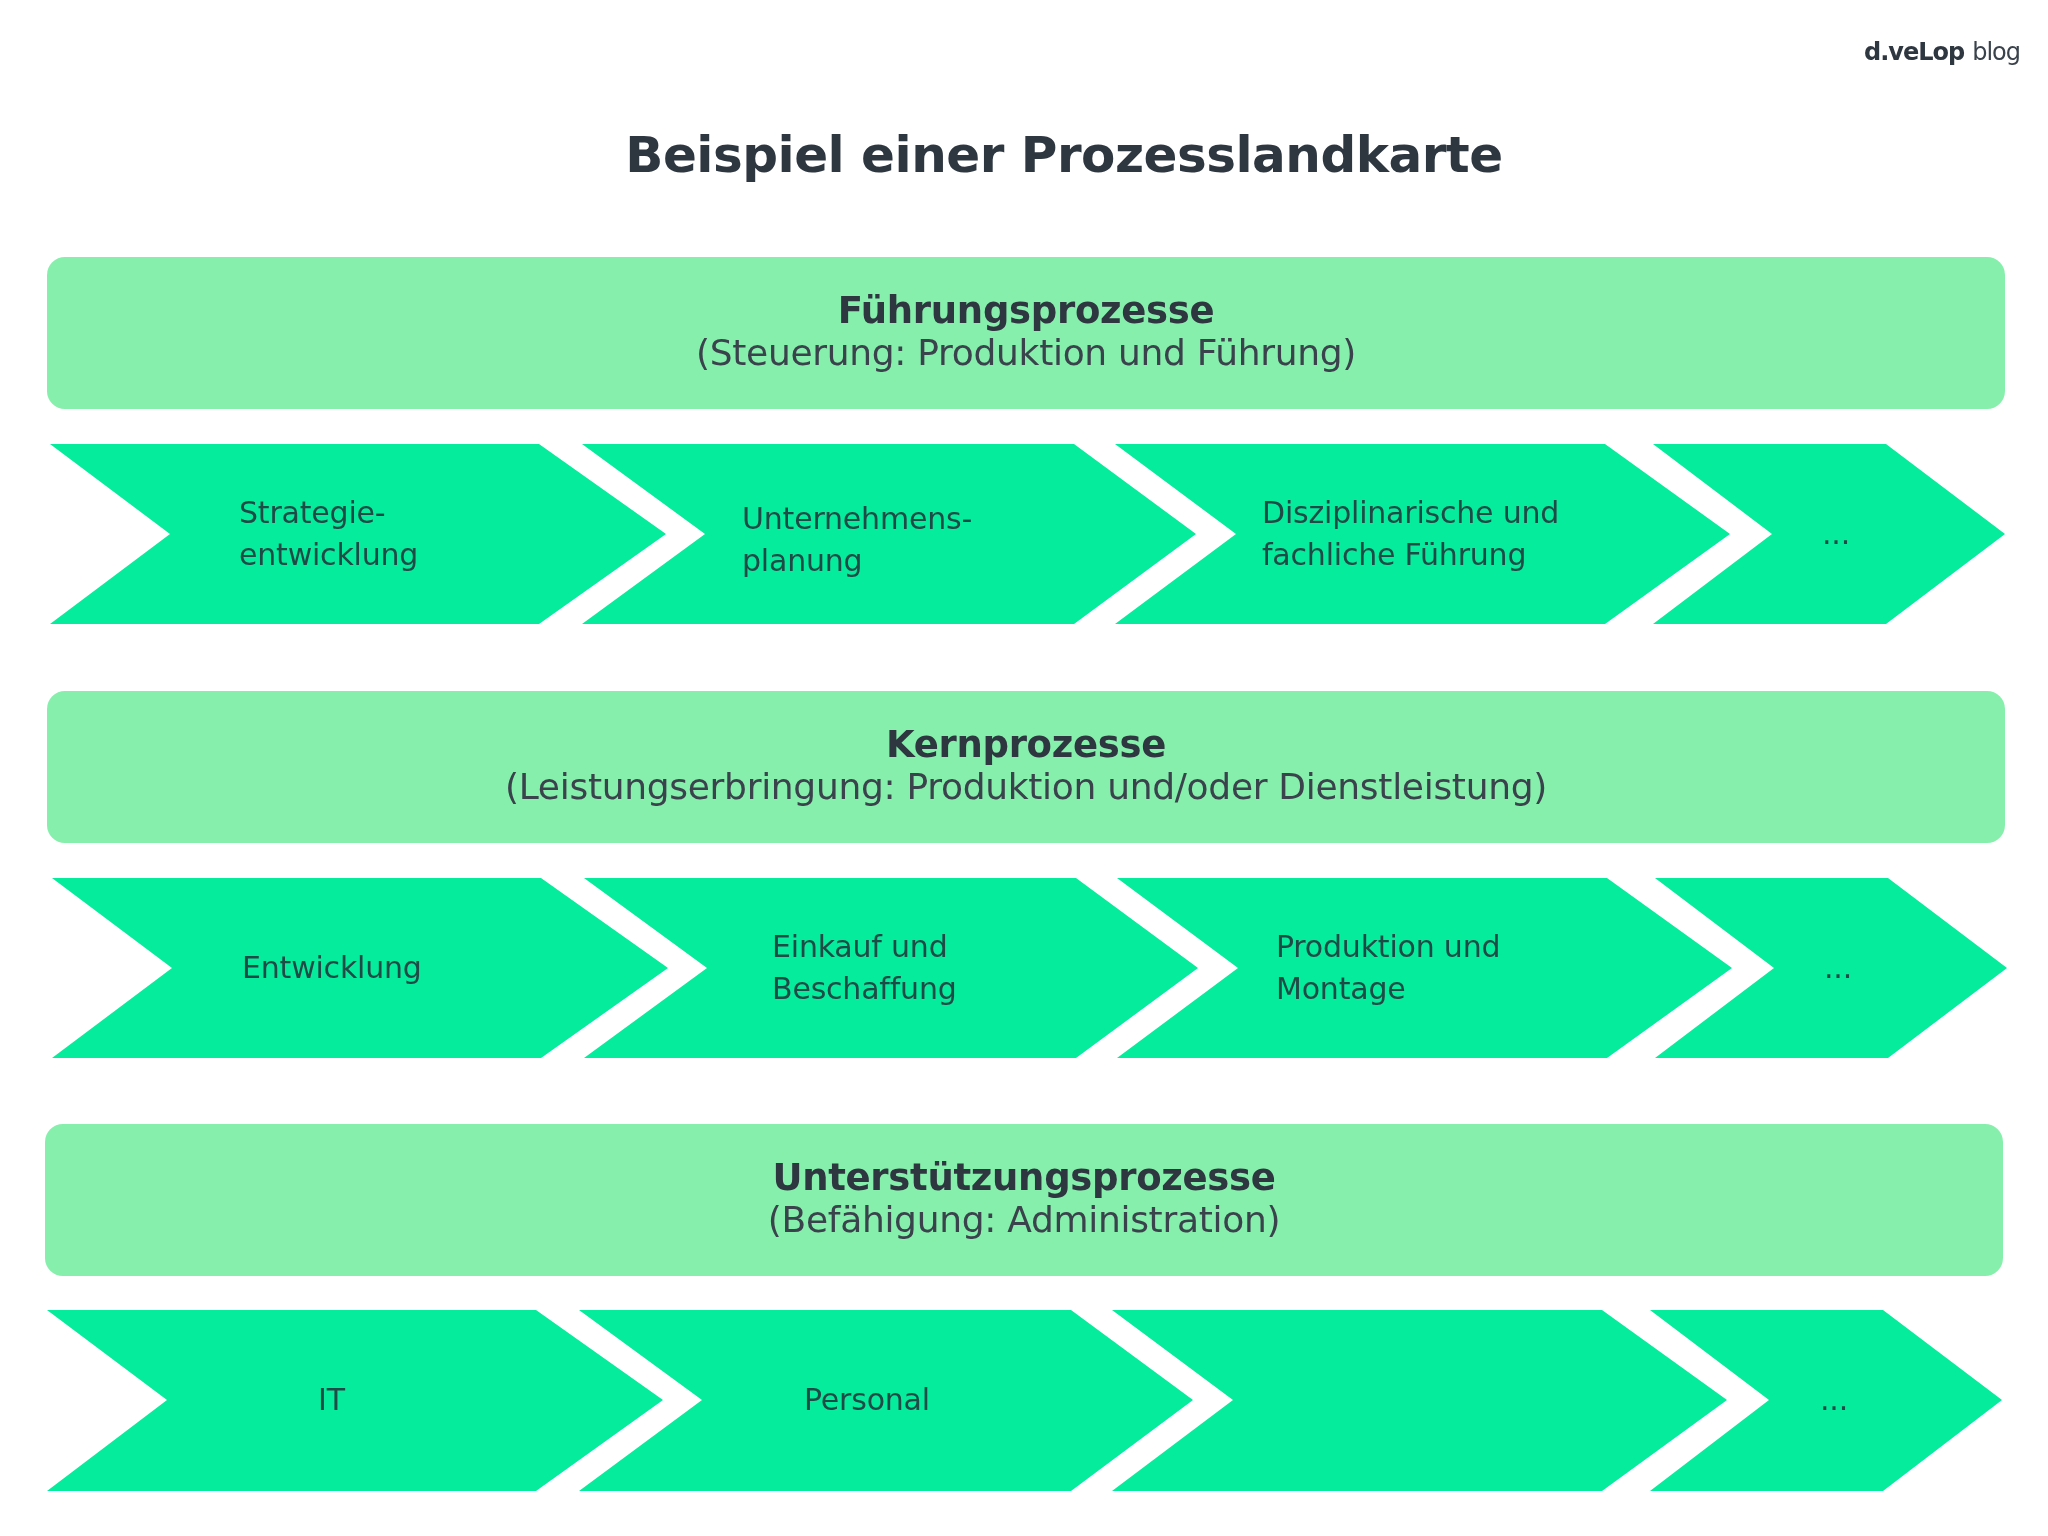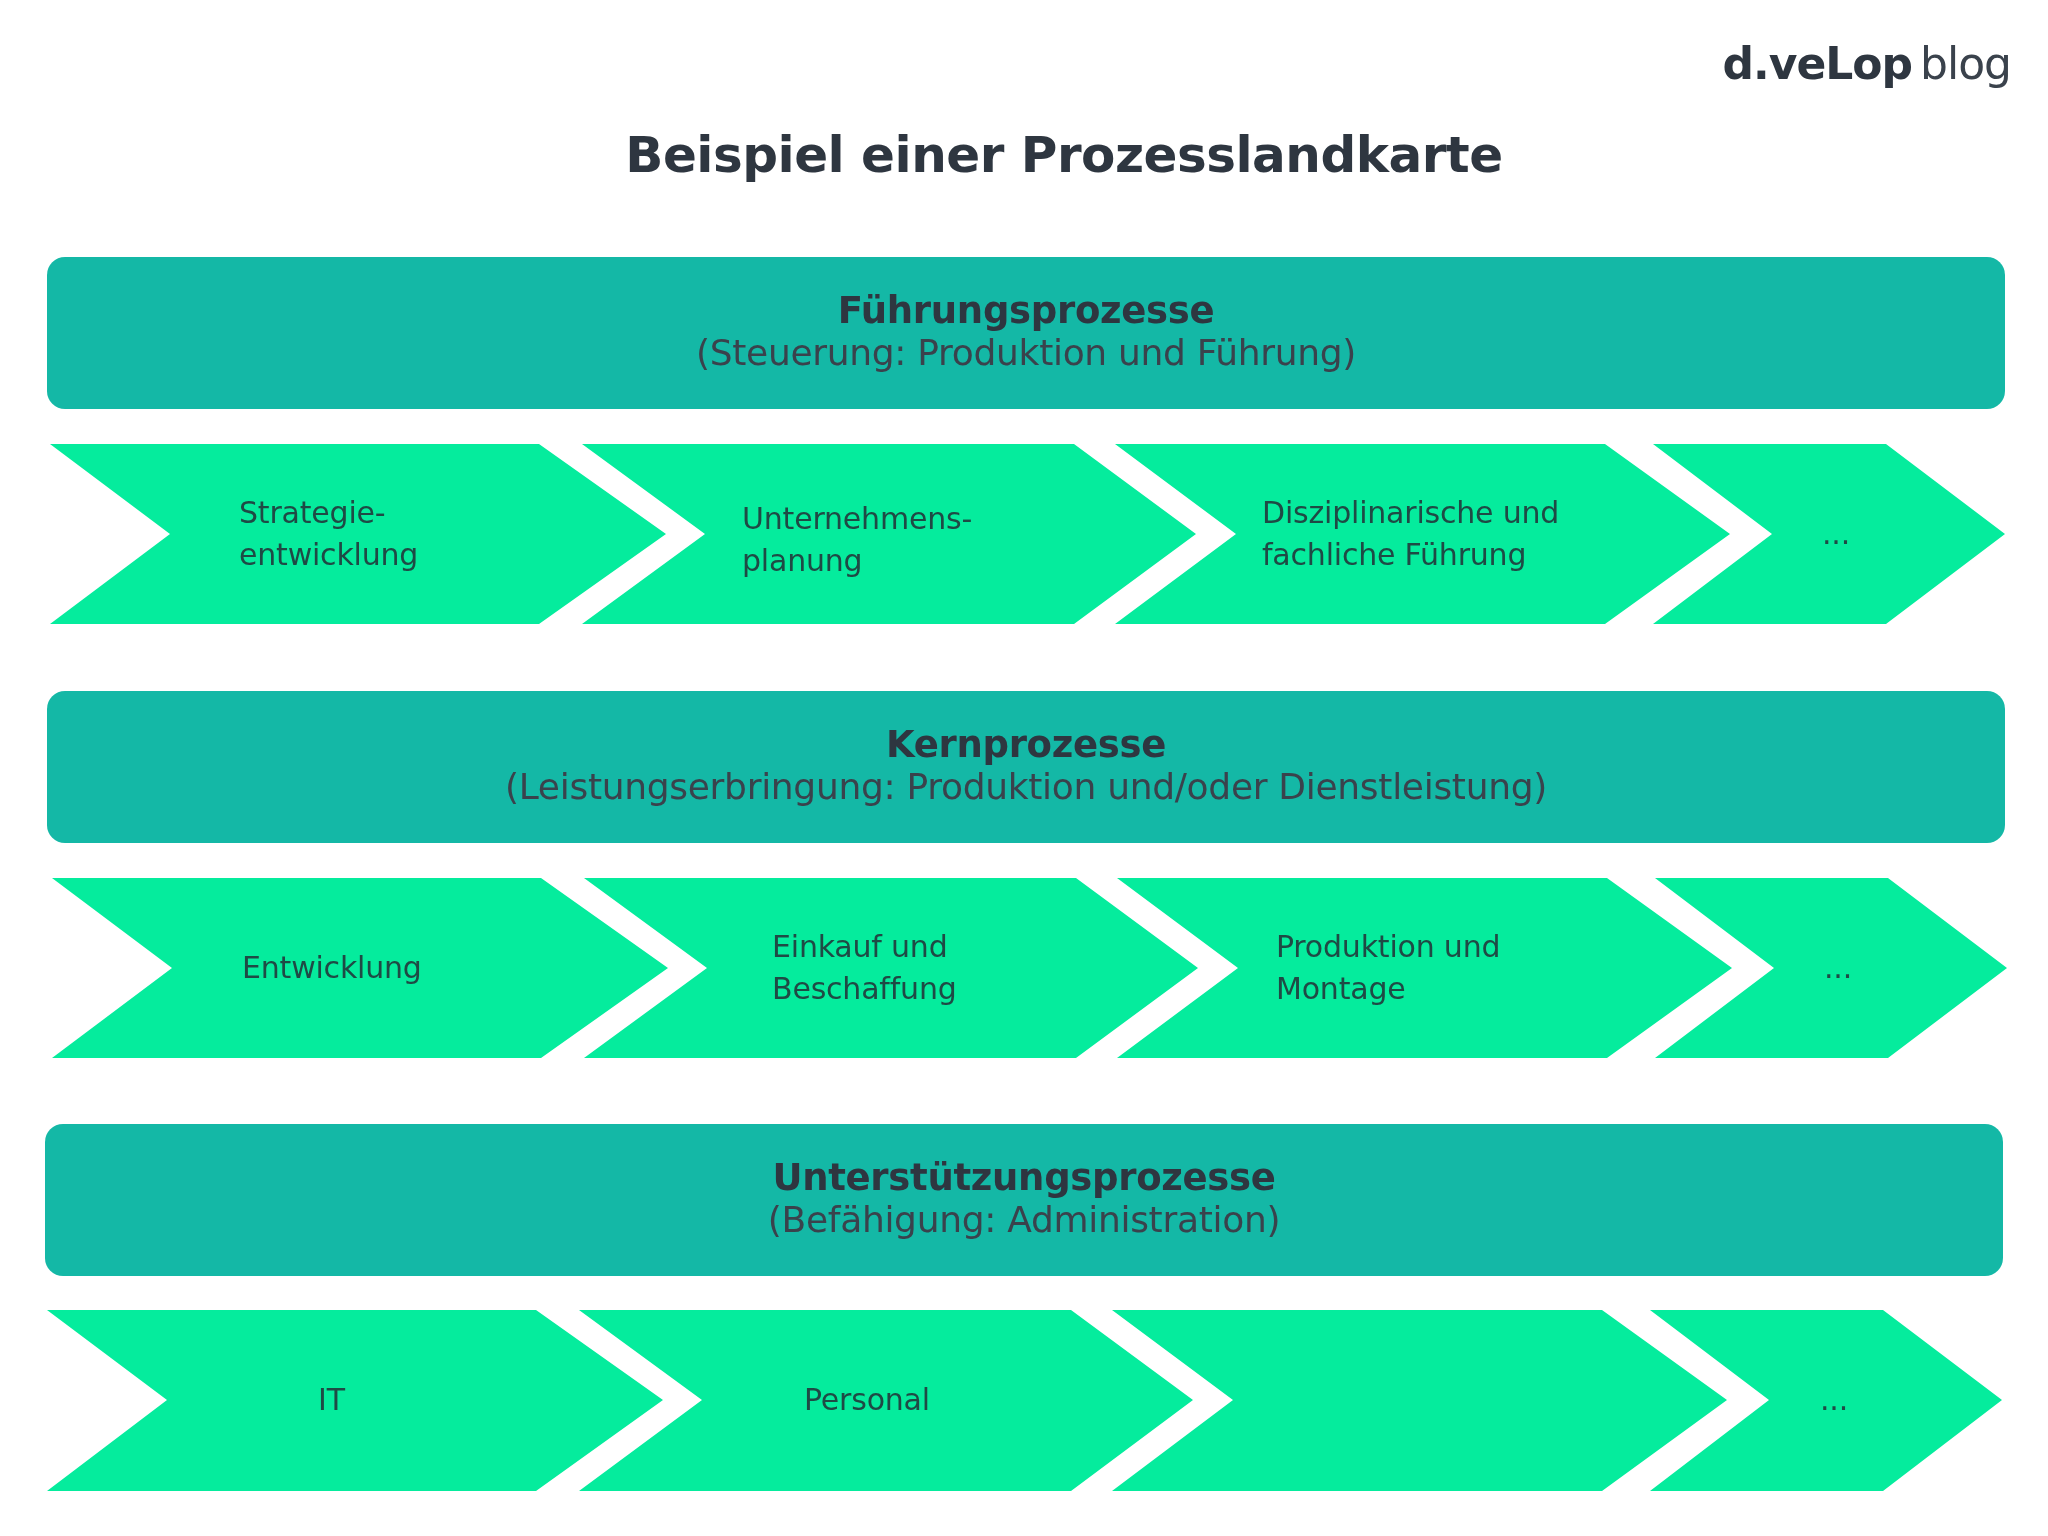--- a/index.html
+++ b/index.html
@@ -1,23 +1,23 @@
 <!DOCTYPE html>
 <html><head>
 <meta charset="utf-8">
 <style>
   html, body { margin:0; padding:0; }
   body { width:2048px; height:1536px; background:#ffffff; position:relative; overflow:hidden;
          font-family:"DejaVu Sans", "Liberation Sans", sans-serif; color:#2e3640; }
-  .logo { position:absolute; right:37px; top:38px; font-size:44px; letter-spacing:-1px; color:#2e3640; }
+  .logo { position:absolute; right:28px; top:38px; font-size:24px; letter-spacing:-1px; color:#2e3640; }
   .logo .brand { font-weight:bold; }
   .logo .blog { font-weight:normal; color:#3a424c; margin-left:8px; }
   .title { position:absolute; left:0; width:2048px; top:126px; text-align:center;
            font-size:50px; font-weight:bold; color:#2e3640; letter-spacing:-0.5px;padding-left:40px; }
-  .box { position:absolute; left:47px; width:1958px; height:152px; background:#14b8a6;
+  .box { position:absolute; left:47px; width:1958px; height:152px; background:#86efac;
          border-radius:18px; text-align:center; box-sizing:border-box; padding-top:33px; }
   .box .heading { font-size:37px; font-weight:bold; color:#2e3640; line-height:42px; letter-spacing:-0.3px; }
   .box .sub { font-size:36px; color:#3a424c; line-height:42px; letter-spacing:-0.3px; }
   .row { position:absolute; left:0; width:2048px; height:180px; }
   .row svg { position:absolute; left:0; top:0; }
   .label { position:absolute; top:0; height:180px; display:flex; align-items:center;
            font-size:30px; line-height:42px; color:#1f4a45; letter-spacing:-0.2px; }
   .label span { display:block; white-space:pre-line; }
 </style>
 </head>

